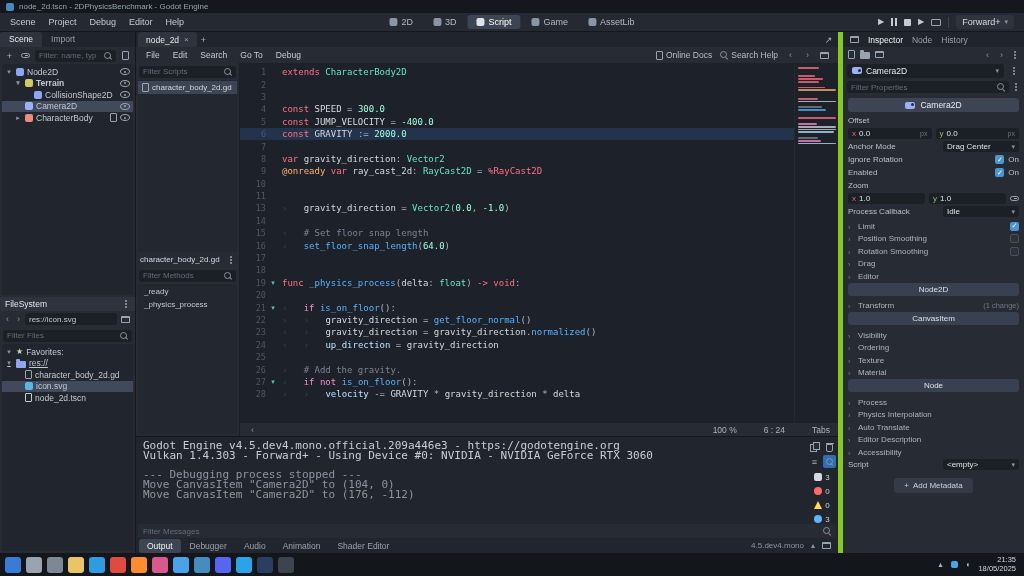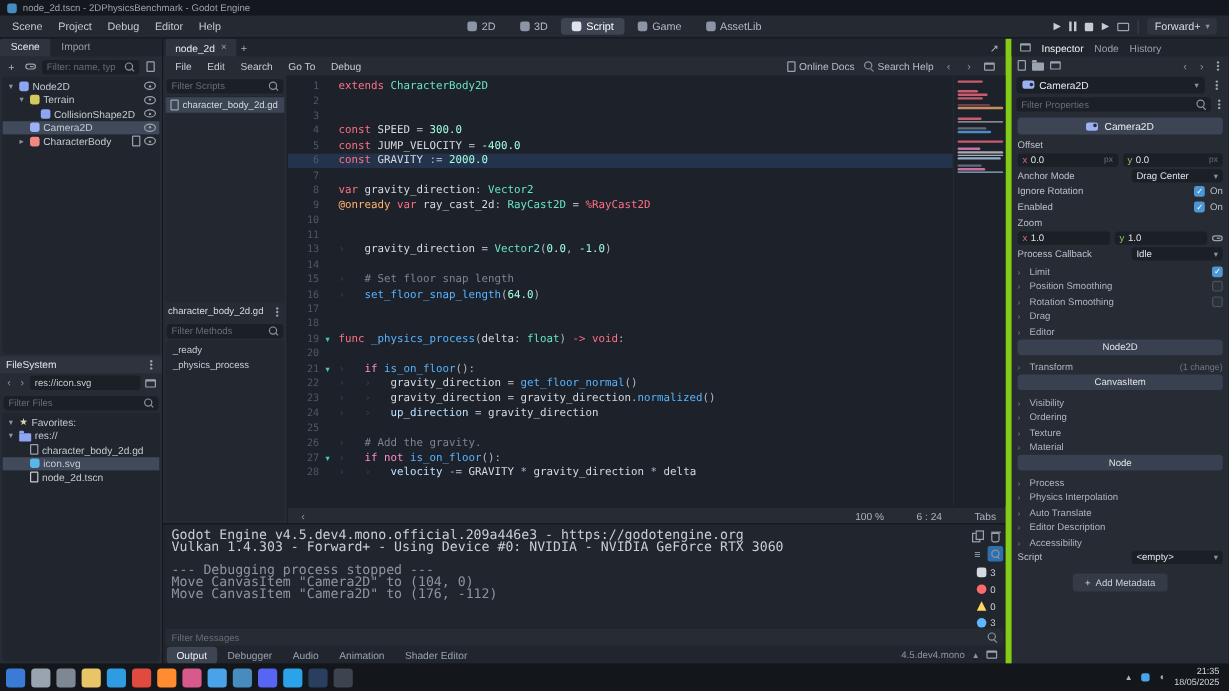--- a/index.html
+++ b/index.html
@@ -248,21 +248,21 @@
         </div>
         <div class="tree" id="scene-tree">
             <div class="tree-row" style="padding-left: 3px;">
               <span class="expander">▾</span>
               <span class="node-ic" style="background: rgb(141, 165, 243);"></span>
               <span>Node2D</span>
               <span class="row-icons">
                 <span class="i-eye"></span>
               </span>
             </div>
-            <div class="tree-row" style="padding-left: 12px;">
+            <div class="tree-row" style="padding-left: 12px; font-weight: bold;">
               <span class="expander">▾</span>
               <span class="node-ic" style="background: rgb(212, 201, 94);"></span>
               <span>Terrain</span>
               <span class="row-icons">
                 <span class="i-eye"></span>
               </span>
             </div>
             <div class="tree-row" style="padding-left: 21px;">
               <span class="expander"></span>
               <span class="node-ic" style="background: rgb(141, 165, 243);"></span>
@@ -309,21 +309,21 @@
             <span class="ph">Filter Files</span>
             <span class="i-mag"></span>
           </div>
         </div>
         <div class="tree" id="fs-tree">
             <div class="tree-row" style="padding-left: 3px;">
               <span class="expander">▾</span>
               <span class="i-star">★</span>
               <span>Favorites:</span>
             </div>
-            <div class="tree-row" style="padding-left: 3px;">
+            <div class="tree-row" style="padding-left: 3px; text-decoration: underline;">
               <span class="expander">▾</span>
               <span class="i-folder"></span>
               <span>res://</span>
             </div>
             <div class="tree-row" style="padding-left: 12px;">
               <span class="expander"></span>
               <span class="i-doc"></span>
               <span>character_body_2d.gd</span>
             </div>
             <div class="tree-row selected" style="padding-left: 12px;">

